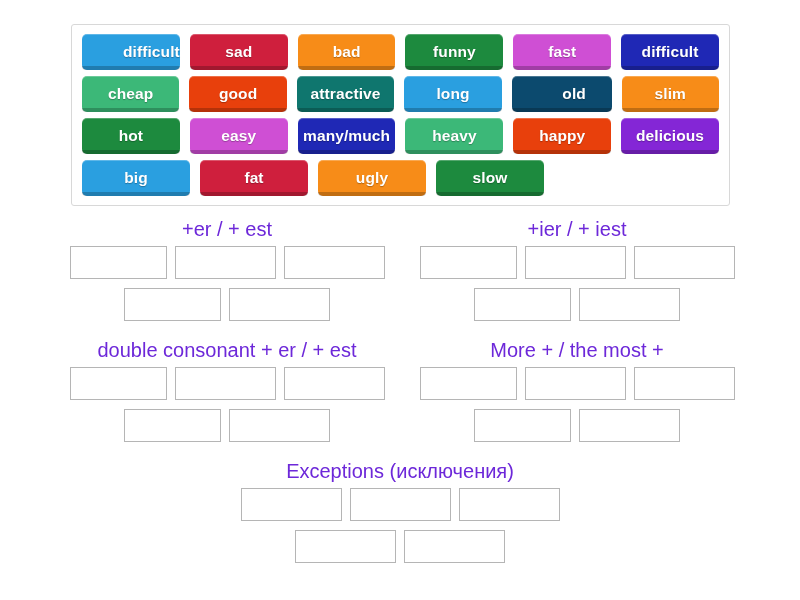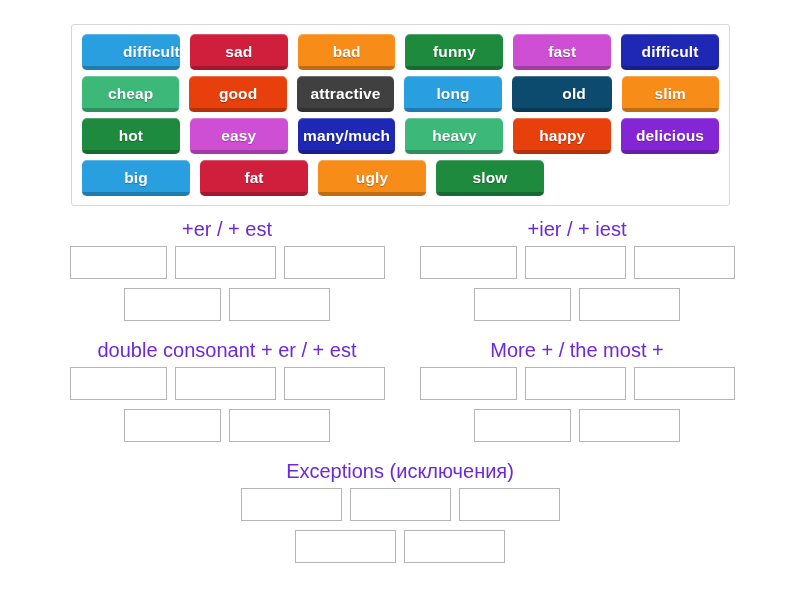--- a/index.html
+++ b/index.html
@@ -131,21 +131,21 @@
         <span>difficult</span>
       </div>
     </div>
     <div class="tile-row">
       <div class="tile" style="background: rgb(60, 184, 120);">
         <span>cheap</span>
       </div>
       <div class="tile" style="background: rgb(232, 64, 12);">
         <span>good</span>
       </div>
-      <div class="tile" style="background: #404040;">
+      <div class="tile" style="background: #0f766e;">
         <span>attractive</span>
       </div>
       <div class="tile" style="background: rgb(42, 159, 224);">
         <span>long</span>
       </div>
       <div class="tile" style="background: #0c4a6e; padding-left: 25px;">
         <span>old</span>
       </div>
       <div class="tile" style="background: rgb(247, 140, 24);">
         <span>slim</span>

